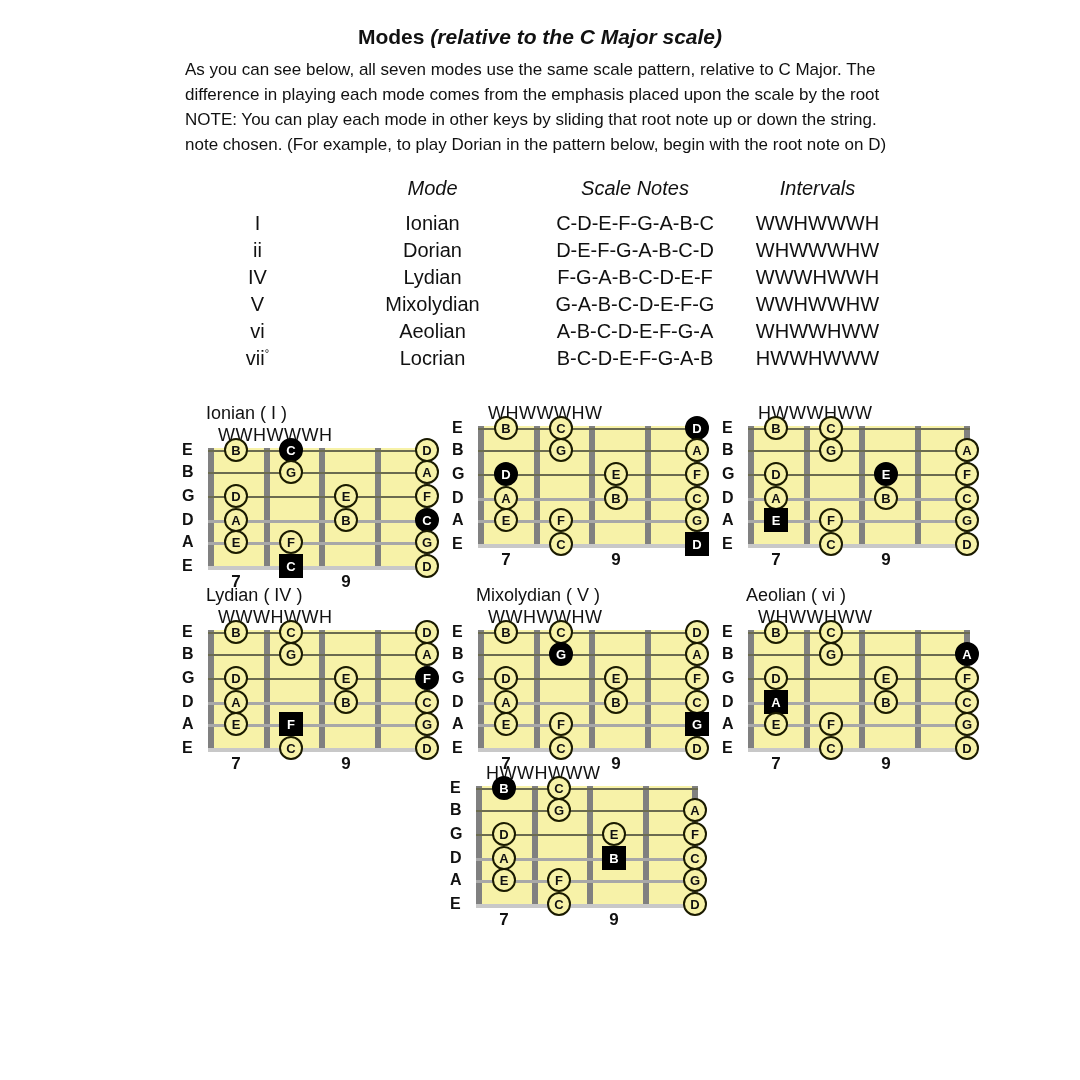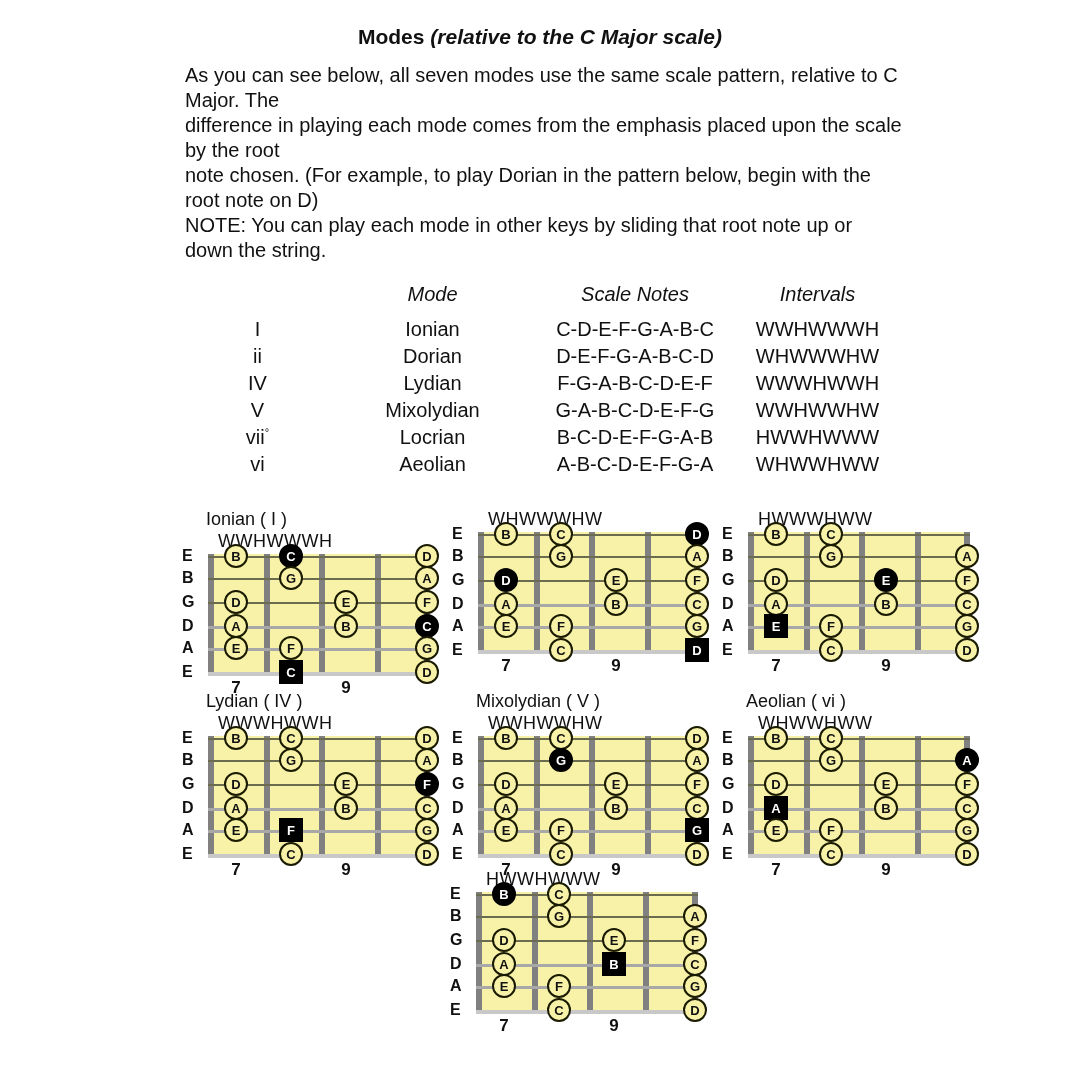--- a/index.html
+++ b/index.html
@@ -15,22 +15,22 @@
   #title{
     text-align:center;
     font-size:21px;
     font-weight:bold;
     margin-top:25px;
     letter-spacing:0px;
   }
   #title .ital{font-style:italic;}
   #intro{
     width:720px;
-    margin:14px auto 0 auto;
-    font-size:20px;
+    margin:8px auto 0 auto;
+    font-size:17px;
     line-height:25px;
     text-align:left;
     padding-left:10px;
   }
   #intro p{margin:0;}
 
   
   #modes-table{
     margin:20px auto 0 auto;
     border-collapse:collapse;
@@ -153,22 +153,22 @@
 </head>
 <body>
 
 <div id="title">
   <span>Modes </span><span class="ital">(relative to the C Major scale)</span>
 </div>
 
 <div id="intro">
   <p>As you can see below, all seven modes use the same scale pattern, relative to C Major. The</p>
   <p>difference in playing each mode comes from the emphasis placed upon the scale by the root</p>
+  <p>NOTE: You can play each mode in other keys by sliding that root note up or down the string.</p>
   <p>note chosen. (For example, to play Dorian in the pattern below, begin with the root note on D)</p>
-  <p>NOTE: You can play each mode in other keys by sliding that root note up or down the string.</p>
 </div>
 
 <table id="modes-table">
   <thead>
     <tr>
       <th class="col-num"></th>
       <th class="col-mode">Mode</th>
       <th class="col-notes">Scale Notes</th>
       <th class="col-int">Intervals</th>
     </tr>
@@ -192,30 +192,30 @@
         <td class="col-notes">F-G-A-B-C-D-E-F</td>
         <td class="col-int">WWWHWWH</td>
       </tr>
       <tr>
         <td class="col-num">V</td>
         <td class="col-mode">Mixolydian</td>
         <td class="col-notes">G-A-B-C-D-E-F-G</td>
         <td class="col-int">WWHWWHW</td>
       </tr>
       <tr>
+        <td class="col-num">vi</td>
+        <td class="col-mode">Aeolian</td>
+        <td class="col-notes">A-B-C-D-E-F-G-A</td>
+        <td class="col-int">WHWWHWW</td>
+      </tr>
+      <tr>
         <td class="col-num">vii<span class="sup-deg">°</span></td>
         <td class="col-mode">Locrian</td>
         <td class="col-notes">B-C-D-E-F-G-A-B</td>
         <td class="col-int">HWWHWWW</td>
-      </tr>
-      <tr>
-        <td class="col-num">vi</td>
-        <td class="col-mode">Aeolian</td>
-        <td class="col-notes">A-B-C-D-E-F-G-A</td>
-        <td class="col-int">WHWWHWW</td>
       </tr>
     </tbody>
 </table>
 
 <div id="boards">
   <div class="board-row" id="row-1">
       <div class="diagram r1">
         <div class="dg-title">Ionian ( I )</div>
         <div class="dg-int">WWHWWWH</div>
         <div class="fb-wrap">

